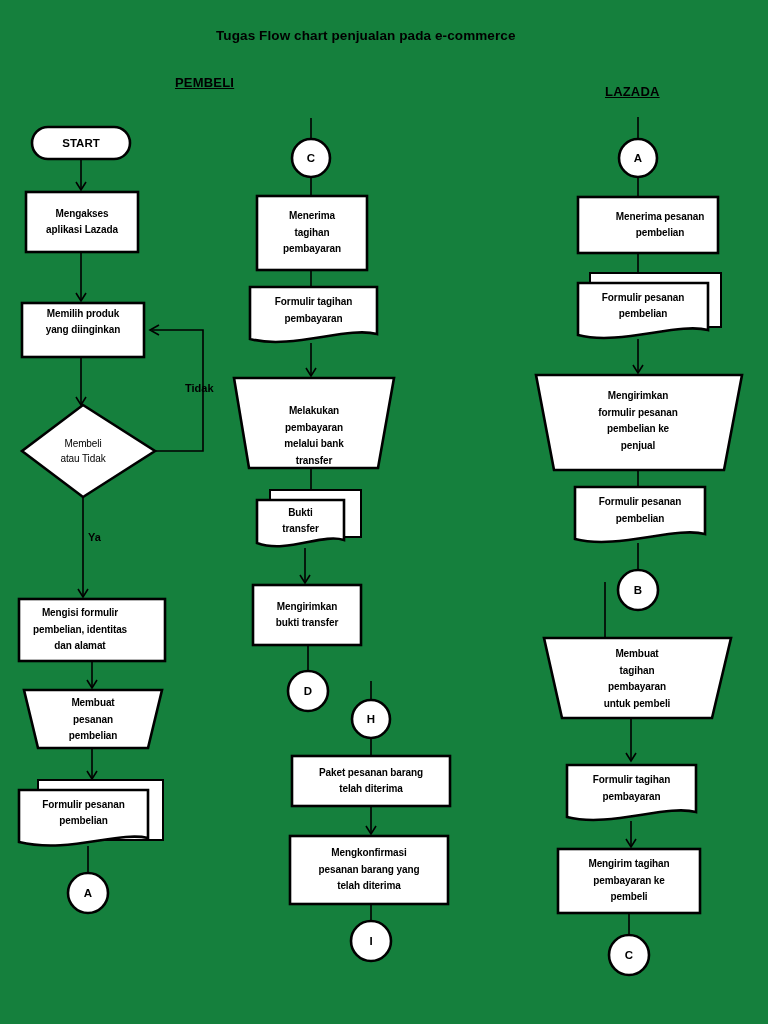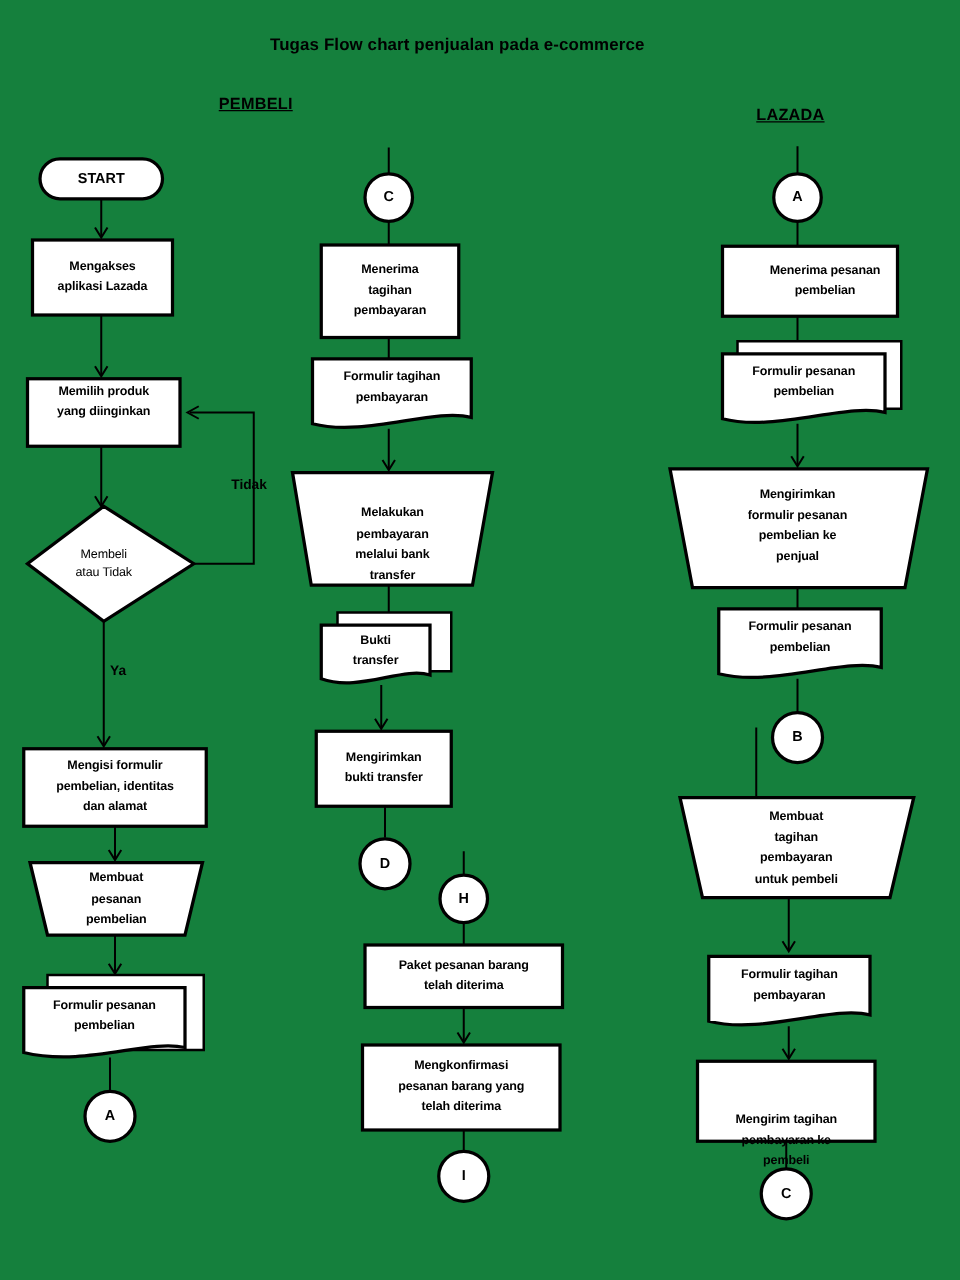--- a/index.html
+++ b/index.html
@@ -230,21 +230,21 @@
   <div class="lbl" style="left:22px; top:303px; width:122px; height:38px; white-space:pre-line;">Memilih produk
 yang diinginkan</div>
 
   <div class="lbl lbl-norm" style="left:43px; top:427px; width:80px; height:48px; white-space:pre-line; font-size:10px; line-height:15px;">Membeli
 atau Tidak</div>
 
   <div class="edge-lbl" style="left:185px; top:382px;">Tidak</div>
 
   <div class="edge-lbl" style="left:88px; top:531px;">Ya</div>
 
-  <div class="lbl" style="left:19px; top:599px; width:146px; height:62px; white-space:pre-line;">Mengisi formulir
+  <div class="lbl" style="left:7px; top:599px; width:146px; height:62px; white-space:pre-line;">Mengisi formulir
 pembelian, identitas
 dan alamat</div>
 
   <div class="lbl" style="left:30px; top:692px; width:126px; height:56px; white-space:pre-line;">Membuat
 pesanan
 pembelian</div>
 
   <div class="lbl" style="left:19px; top:790px; width:129px; height:46px; white-space:pre-line;">Formulir pesanan
 pembelian</div>
 
@@ -302,19 +302,19 @@
   <div class="conn-lbl" style="left:618px; top:570px; width:40px; height:40px;">B</div>
 
   <div class="lbl" style="left:562px; top:642px; width:150px; height:74px; white-space:pre-line;">Membuat
 tagihan
 pembayaran
 untuk pembeli</div>
 
   <div class="lbl" style="left:567px; top:766px; width:129px; height:45px; white-space:pre-line;">Formulir tagihan
 pembayaran</div>
 
-  <div class="lbl" style="left:558px; top:849px; width:142px; height:64px; white-space:pre-line;margin-top:32px;">Mengirim tagihan
+  <div class="lbl" style="left:558px; top:849px; width:142px; height:64px; white-space:pre-line;">Mengirim tagihan
 pembayaran ke
 pembeli</div>
 
   <div class="conn-lbl" style="left:609px; top:935px; width:40px; height:40px;">C</div>
 
 </div>
 
 </body></html>

